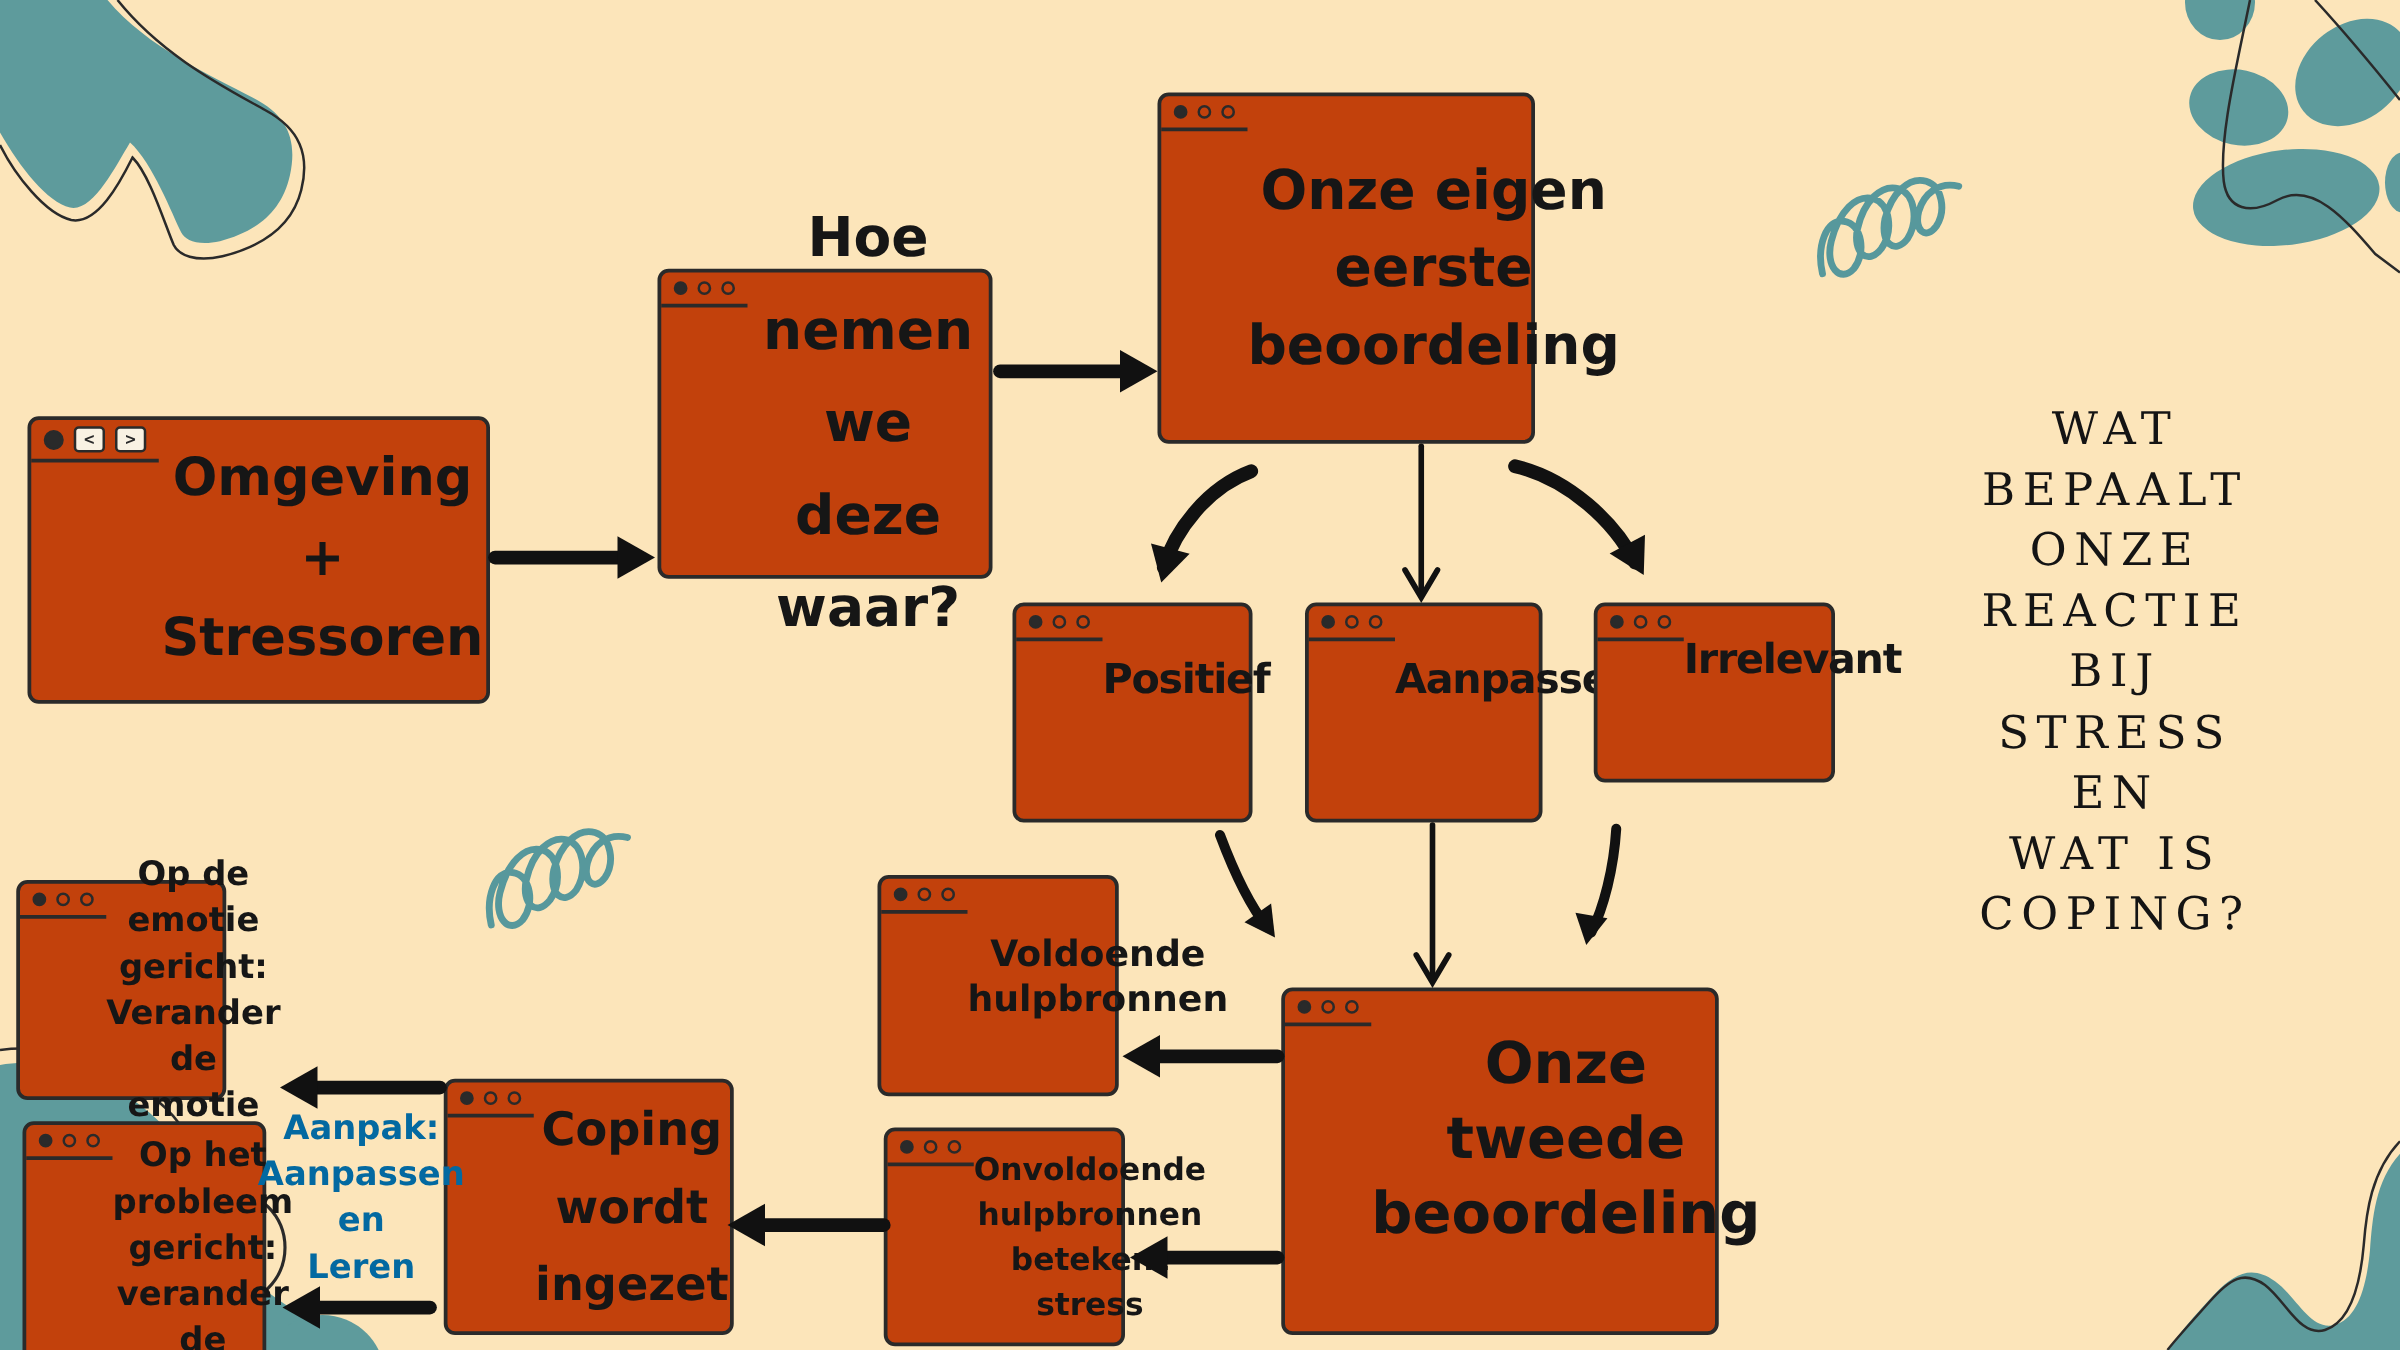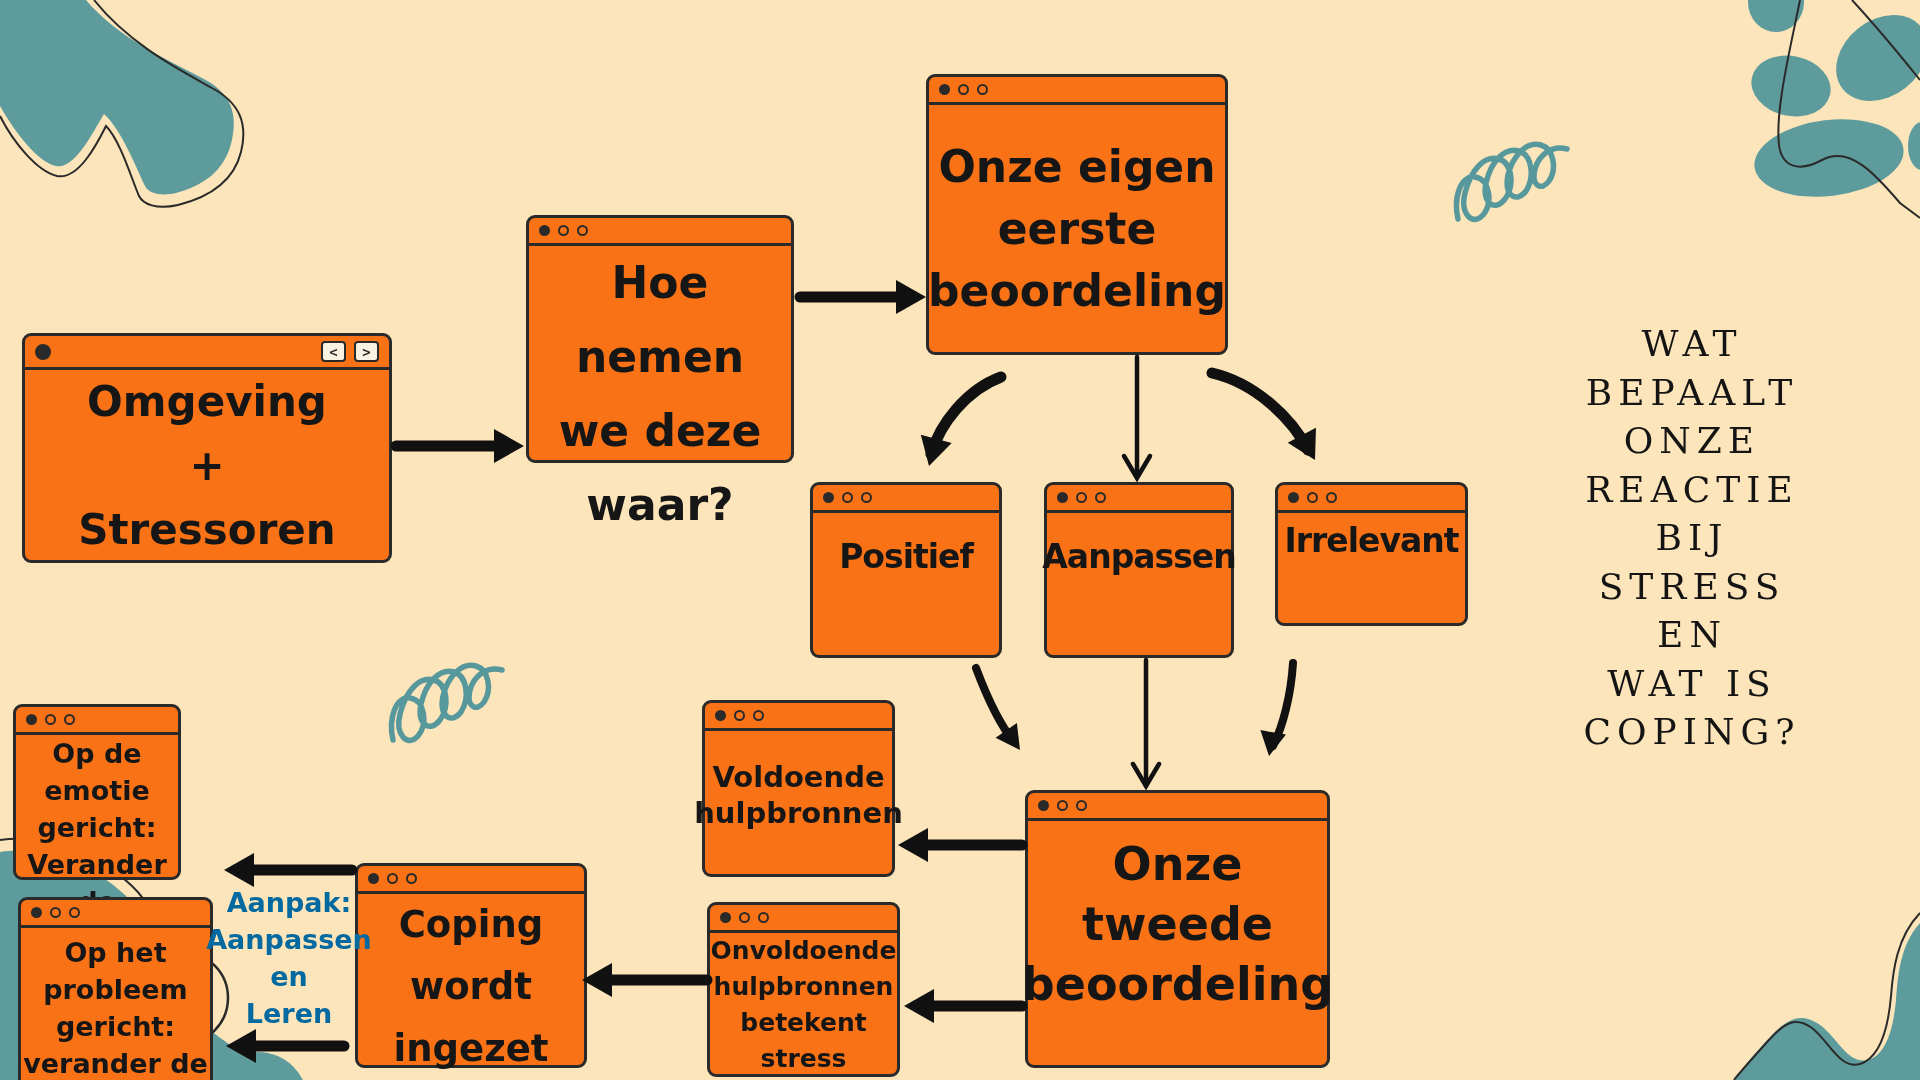--- a/index.html
+++ b/index.html
@@ -1,22 +1,22 @@
 <!DOCTYPE html>
 <html><head>
 <meta charset="utf-8">
 <style>
   html,body{margin:0;padding:0;background:#fce5ba;}
   .stage{position:relative;width:1920px;height:1080px;background:#fce5ba;overflow:hidden;
          font-family:"DejaVu Sans",sans-serif;color:#1e1e1e;}
   svg.layer{position:absolute;left:0;top:0;pointer-events:none;}
   #decor{z-index:0;} #arrows{z-index:2;}
 
-  .win{position:absolute;background:#f97316;border:3px solid #2a2a2a;border-radius:9px;
-       display:flex;flex-direction:column;box-sizing:border-box;z-index:1;}
+  .win{position:absolute;background:#c2410c;border:3px solid #2a2a2a;border-radius:9px;
+       display:flex;flex-direction:row;box-sizing:border-box;z-index:1;}
   .tbar{height:25px;border-bottom:3px solid #2a2a2a;display:flex;align-items:center;
         gap:8px;padding:0 10px;flex:none;}
   .dot{width:11px;height:11px;border:2.5px solid #2a2a2a;border-radius:50%;box-sizing:border-box;flex:none;}
   .dot.filled{background:#2a2a2a;}
   .content{flex:1;display:flex;align-items:center;justify-content:center;text-align:center;
            white-space:pre-line;font-weight:700;color:#161616;}
 
   #w-omgeving{left:22px;top:333px;width:370px;height:230px;}
   #w-omgeving .tbar{height:31px;}
   #w-omgeving .dot{width:16px;height:16px;}
@@ -28,21 +28,21 @@
 
   #w-hoe{left:526px;top:215px;width:268px;height:248px;}
   #w-hoe .content{font-size:44px;line-height:74px;}
   #w-eerste{left:926px;top:74px;width:302px;height:281px;}
   #w-eerste .content{font-size:44px;line-height:62px;}
   #w-positief{left:810px;top:482px;width:192px;height:176px;}
   #w-gevaarlijk{left:1044px;top:482px;width:190px;height:176px;}
   #w-irrelevant{left:1275px;top:482px;width:193px;height:144px;}
   #w-positief .content,#w-gevaarlijk .content,#w-irrelevant .content{
       font-size:33px;letter-spacing:-1px;padding-bottom:56px;}
-  #w-tweede{left:1025px;top:790px;width:305px;height:278px;}
+  #w-tweede{left:1025px;top:790px;width:350px;height:278px;}
   #w-tweede .content{font-size:46px;line-height:60px;padding-bottom:38px;}
   #w-voldoende{left:702px;top:700px;width:193px;height:177px;}
   #w-voldoende .content{font-size:29px;line-height:36px;padding-bottom:15px;}
   #w-onvoldoende{left:707px;top:902px;width:193px;height:175px;}
   #w-onvoldoende .content{font-size:25px;line-height:36px;}
   #w-coping{left:355px;top:863px;width:232px;height:205px;}
   #w-coping .content{font-size:37px;line-height:62px;}
   #w-emotie{left:13px;top:704px;width:168px;height:176px;}
   #w-emotie .content{font-size:27px;line-height:37px;}
   #w-probleem{left:18px;top:897px;width:195px;height:196px;}

